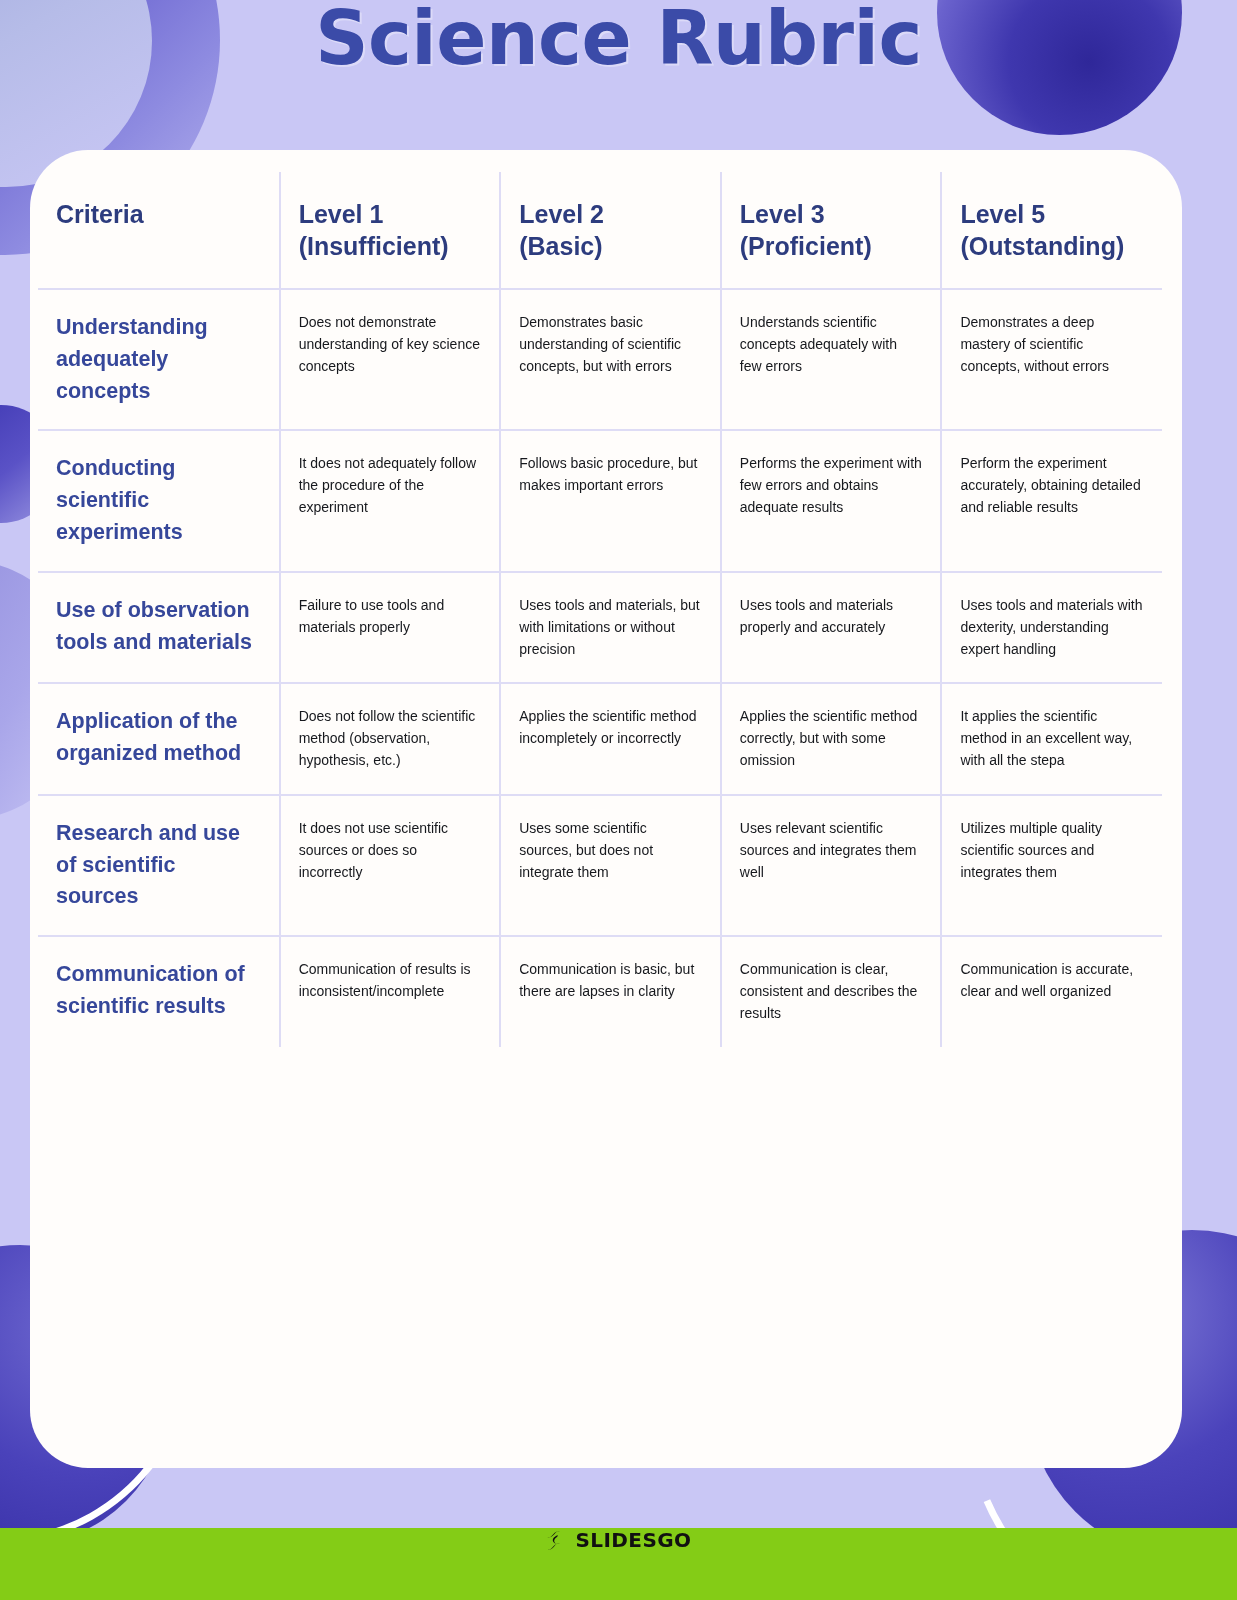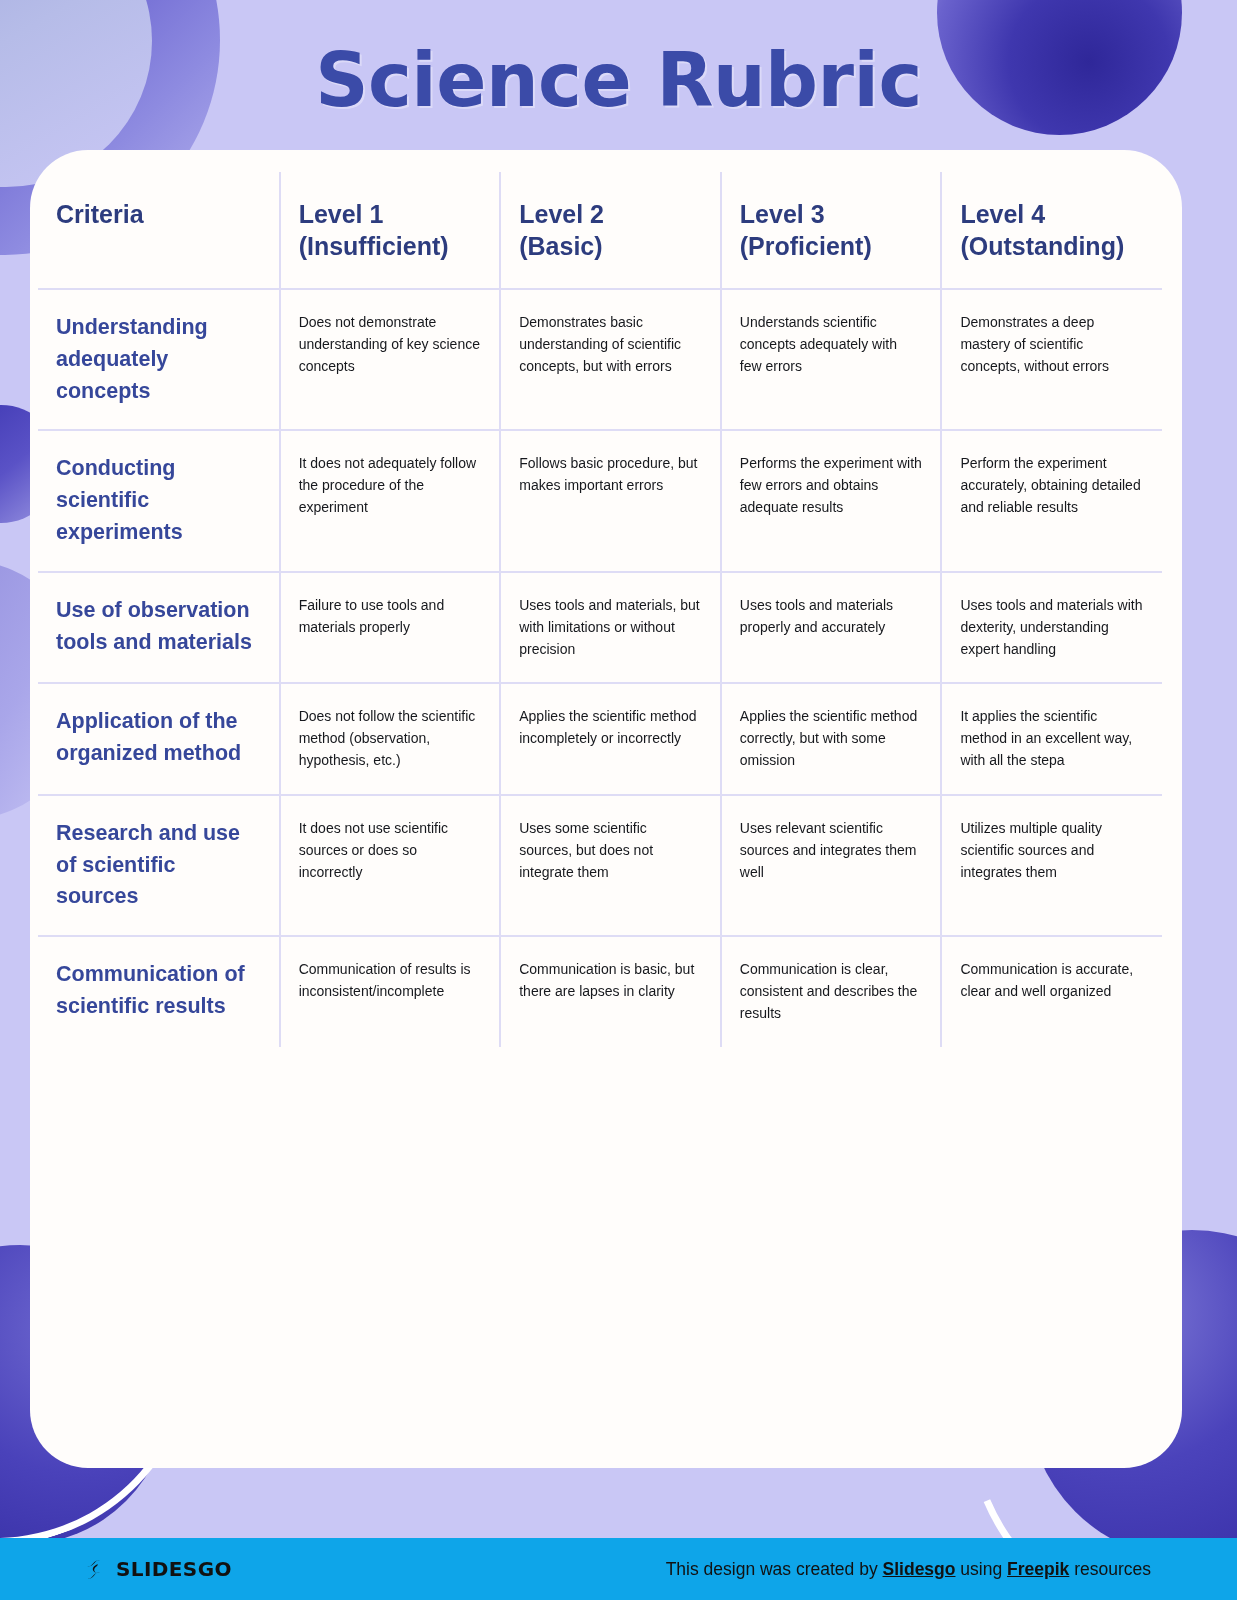--- a/index.html
+++ b/index.html
@@ -121,21 +121,20 @@
     height: 420px;
     border-color: transparent transparent #fff transparent;
     transform: rotate(22deg);
   }
 
   
   .page-title {
     position: relative;
     z-index: 3;
     text-align: center;
-    padding-top: 42px;
     font-size: 74px;
     line-height: 1.05;
     font-weight: 800;
     letter-spacing: -0.5px;
     color: #3b4ba8;
     font-family: "DejaVu Sans", sans-serif;
     text-shadow: 2px 2px 0 rgba(255,255,255,.35);
   }
 
   
@@ -197,27 +196,28 @@
     font-weight: 400;
     color: #16181d;
   }
 
   
   .footer {
     position: absolute;
     left: 0;
     right: 0;
     bottom: 0;
-    height: 62px;
-    background: #0ea5e9;
+    height: 72px;
+    background: #84cc16;
     z-index: 5;
     display: flex;
     align-items: center;
     justify-content: space-between;
     padding: 0 86px 0 84px;
+    flex-direction: column;
   }
 
   .brand {
     display: flex;
     align-items: center;
     gap: 9px;
   }
   .brand-mark {
     width: 23px;
     height: 23px;
@@ -268,21 +268,21 @@
   </colgroup>
   <thead>
     <tr>
       <th>Criteria</th>
       <th>Level 1
 (Insufficient)</th>
       <th>Level 2
 (Basic)</th>
       <th>Level 3
 (Proficient)</th>
-      <th>Level 4
+      <th>Level 5
 (Outstanding)</th>
     </tr>
   </thead>
   <tbody>
     <tr>
       <td class="crit-cell">Understanding adequately concepts</td>
       <td class="desc-cell">Does not demonstrate understanding of key science concepts</td>
       <td class="desc-cell">Demonstrates basic understanding of scientific concepts, but with errors</td>
       <td class="desc-cell">Understands scientific concepts adequately with few errors</td>
       <td class="desc-cell">Demonstrates a deep mastery of scientific concepts, without errors</td>
@@ -327,14 +327,13 @@
 
 <div class="footer">
   <div class="brand">
     <svg class="brand-mark" viewBox="0 0 24 24">
       <path d="M16.8 2.2c-3.1 0-5.2 1.3-6.9 3.1-1.3 1.4-2.1 2.6-3.4 3.3-1 .5-2.1.6-3.3.6 3.1 0 5.2-1.3 6.9-3.1 1.3-1.4 2.1-2.6 3.4-3.3 1-.5 2.1-.6 3.3-.6z" fill="#111"></path>
       <path d="M3.2 21.8c3.1 0 5.2-1.3 6.9-3.1 1.3-1.4 2.1-2.6 3.4-3.3 1-.5 2.1-.6 3.3-.6-3.1 0-5.2 1.3-6.9 3.1-1.3 1.4-2.1 2.6-3.4 3.3-1 .5-2.1.6-3.3.6z" fill="#111"></path>
       <path d="M14.6 6.4c-2.6.7-4.2 2-5 3.6-.9 1.7-.4 3.3.9 4.4 1.1.9 2.6 1.4 4.1 1.2-2.2-.2-3.6-1.2-3.9-2.6-.3-1.3.5-2.7 1.9-3.8 1-.8 1.6-1.7 2-2.8z" fill="#111"></path>
     </svg>
     <span class="brand-name">SLIDESGO</span>
   </div>
-  <div class="credit"><span>This design was created by </span><u>Slidesgo</u><span> using </span><u>Freepik</u><span> resources</span></div>
 </div>
 
 </body></html>

